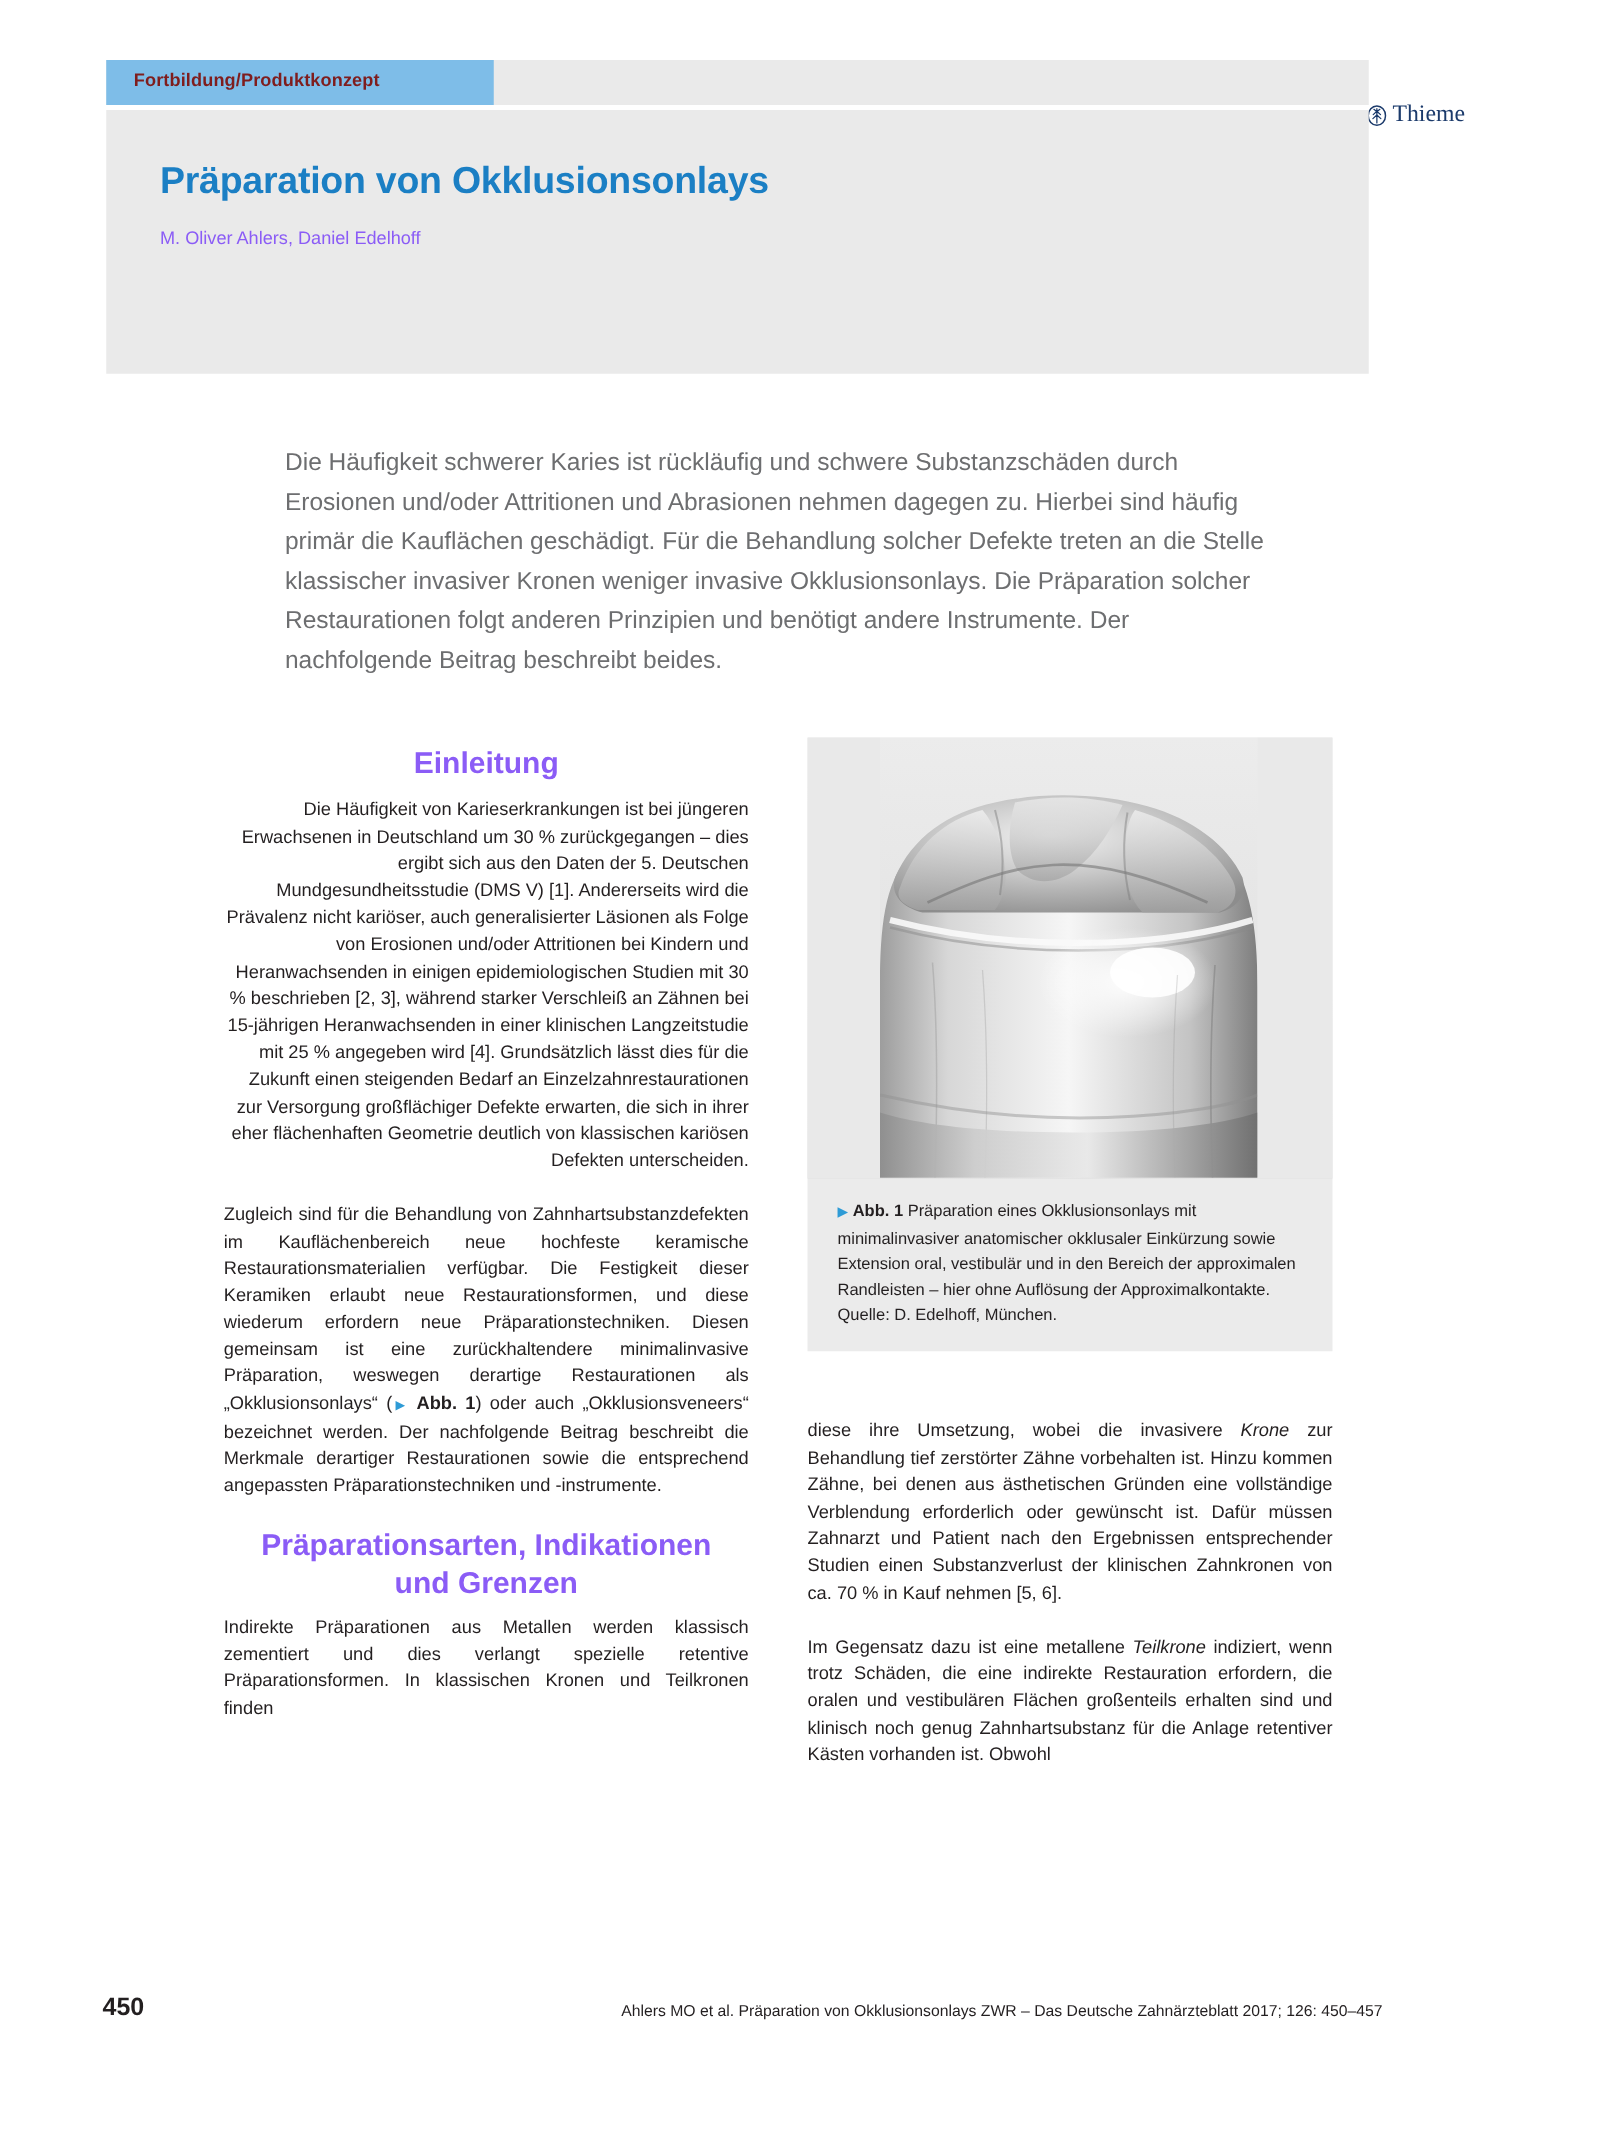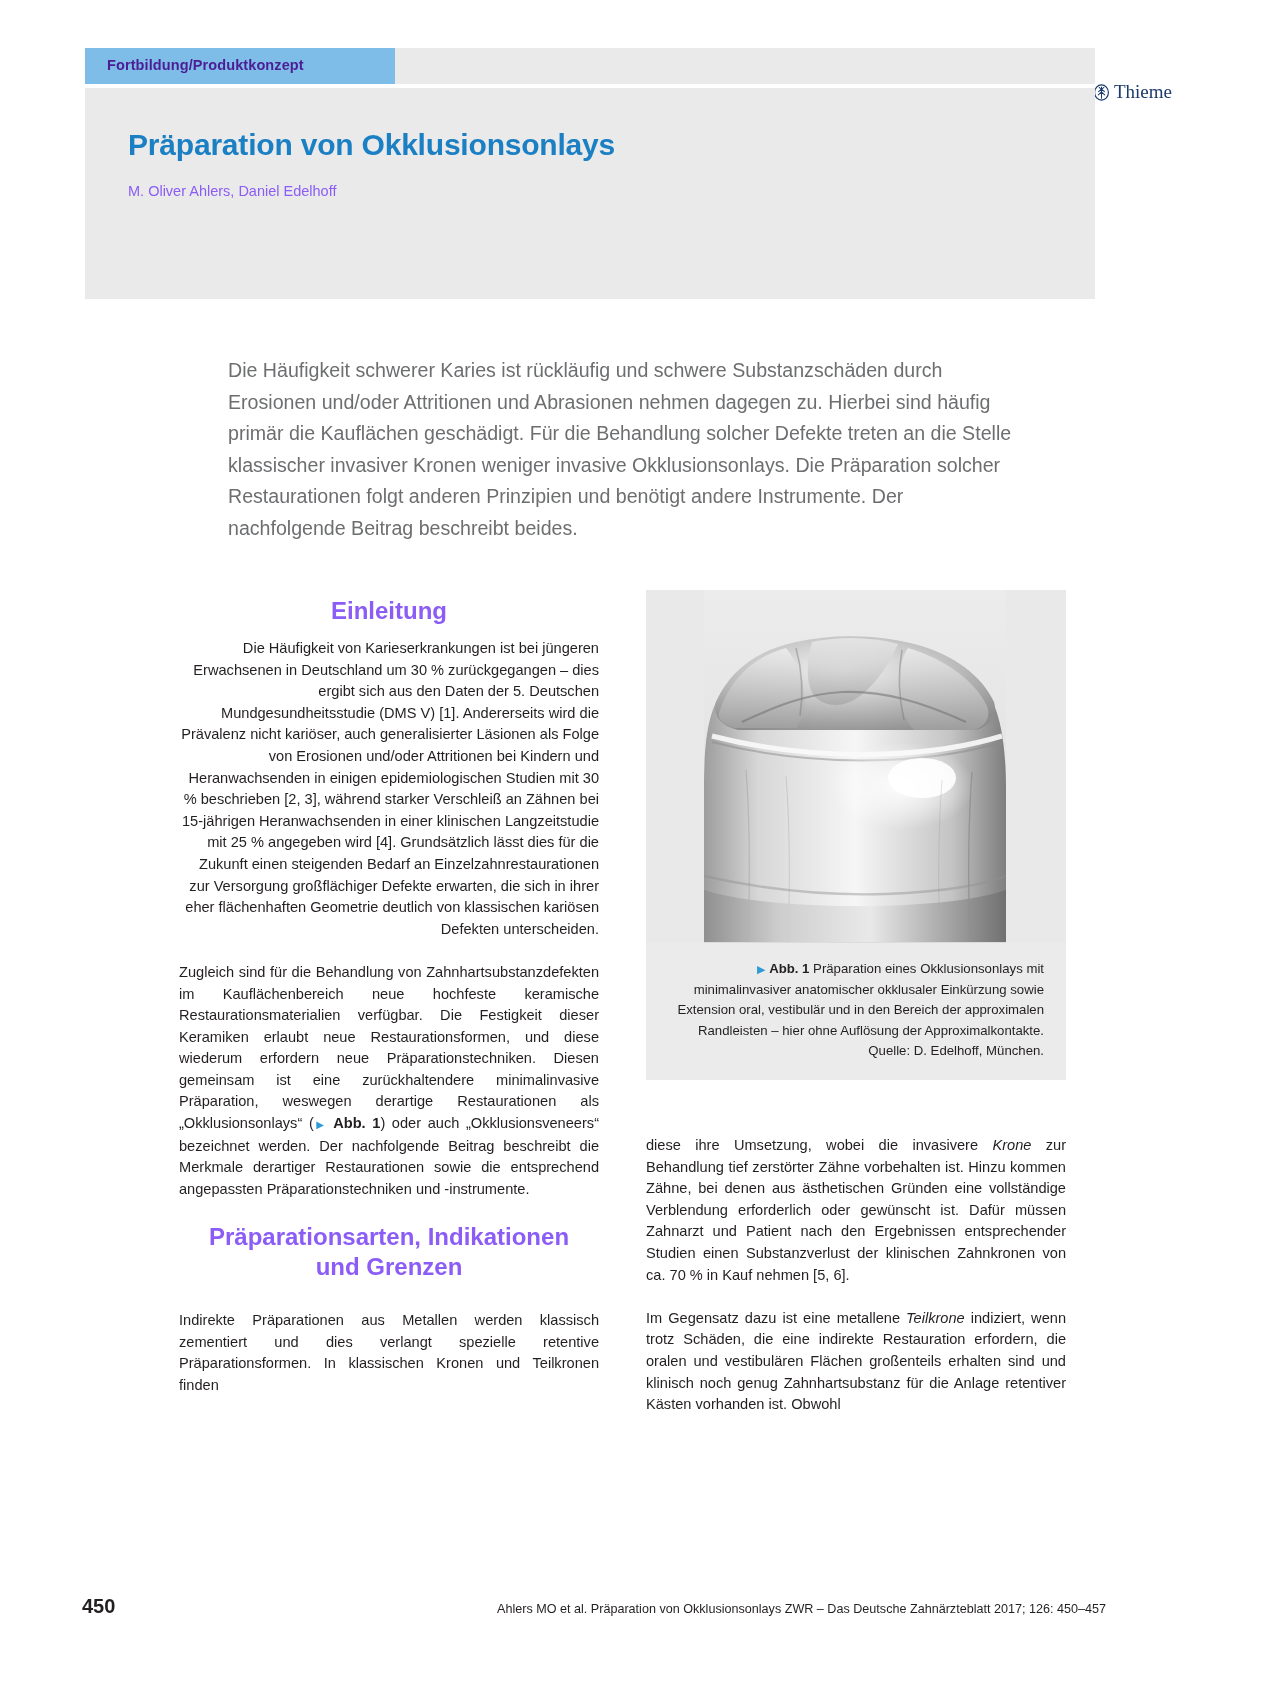--- a/index.html
+++ b/index.html
@@ -18,21 +18,21 @@
   .runhead-band{
     position:absolute;left:85px;top:48px;width:1010px;height:36px;
     background:#eaeaea;
   }
   .runhead-tab{
     position:absolute;left:85px;top:48px;width:310px;height:36px;
     background:#7ebde8;
   }
   .runhead-tab span{
     display:block;
-    color:#4c1d95;
+    color:#7f1d1d;
     font-size:14.5px;font-weight:bold;
     letter-spacing:.1px;
     padding:9px 0 0 22px;
   }
   .thieme-logo{
     position:absolute;right:108px;top:57px;
     display:flex;align-items:center;gap:4px;
     color:#1b3a6b;
     font-family:"Liberation Serif", serif;
     font-size:19px;
@@ -80,42 +80,42 @@
   .col-right{left:646px;top:596px;width:420px;}
 
   .h2{
     color:#8b5cf6;
     font-size:24px;
     font-weight:700;
     line-height:30px;
     margin:0 0 12px 0;
     text-align:center;
   }
-  .h2.tight{margin-bottom:28px;}
+  .h2.tight{margin-bottom:10px;}
   p.body{margin:0 0 21.6px 0;}
   p.body.nosp{margin-bottom:0;}
   .nojust{text-align:right;}
 
   
   .figure{
     position:absolute;left:646px;top:590px;width:420px;
   }
   .fig-img{
     width:420px;height:353px;display:block;
     background:#e9e9e9;
   }
   .fig-cap{
     background:#ebebeb;
     width:420px;
     box-sizing:border-box;
     padding:16px 22px 18px 24px;
     font-size:13.2px;
     line-height:20.5px;
     color:#231f20;
-    text-align:right;
+    text-align:left;
   }
   .cap-arrow{color:#2e9bd6;font-size:11px;}
   .cap-lbl{font-weight:bold;}
 
   
   .ref-arrow{color:#2e9bd6;font-size:10px;}
   .bold{font-weight:bold;}
   em{font-style:italic;}
 
   

